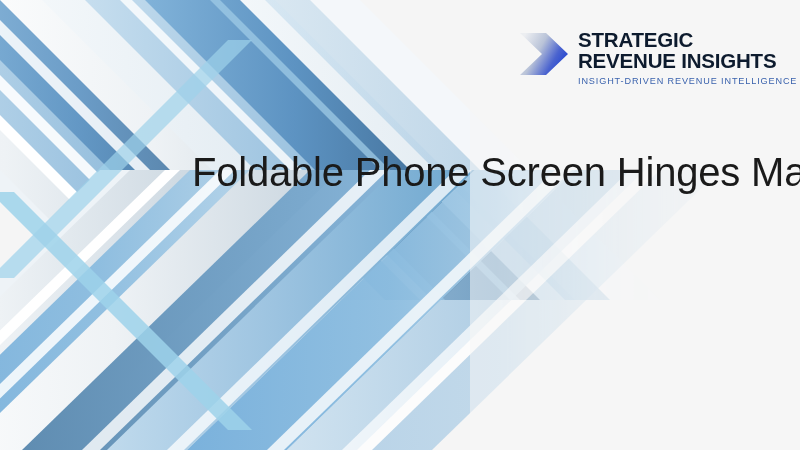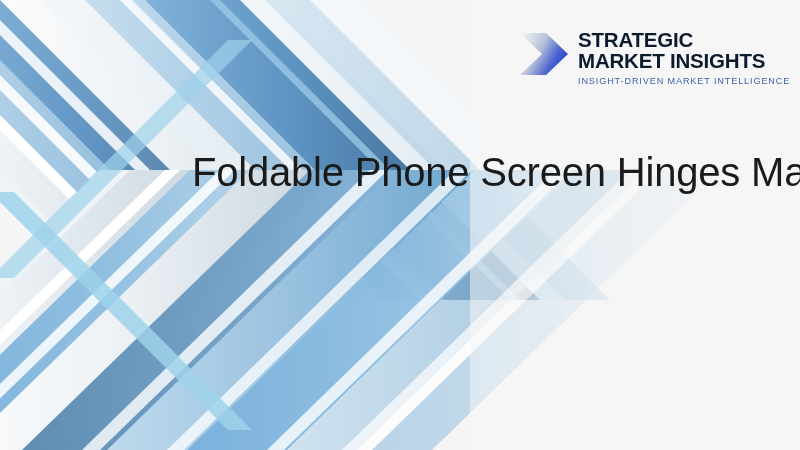--- a/index.html
+++ b/index.html
@@ -222,21 +222,21 @@
           <stop offset="38%" stop-color="#b9c3d8"></stop>
           <stop offset="72%" stop-color="#4a63cf"></stop>
           <stop offset="100%" stop-color="#1c3fd1"></stop>
         </linearGradient>
       </defs>
       <path d="M2 3 L28 3 L50 24 L28 45 L2 45 L24 24 Z" fill="url(#markGrad)"></path>
     </svg>
 
     <div id="logo-text">
       <div class="logo-line">STRATEGIC</div>
-      <div class="logo-line">MARKET INSIGHTS</div>
-      <div id="logo-tagline">INSIGHT-DRIVEN MARKET INTELLIGENCE</div>
+      <div class="logo-line">REVENUE INSIGHTS</div>
+      <div id="logo-tagline">INSIGHT-DRIVEN REVENUE INTELLIGENCE</div>
     </div>
   </div>
 
   <div id="headline">Foldable Phone Screen Hinges Market</div>
 
 
 </div>
 
 </body></html>

